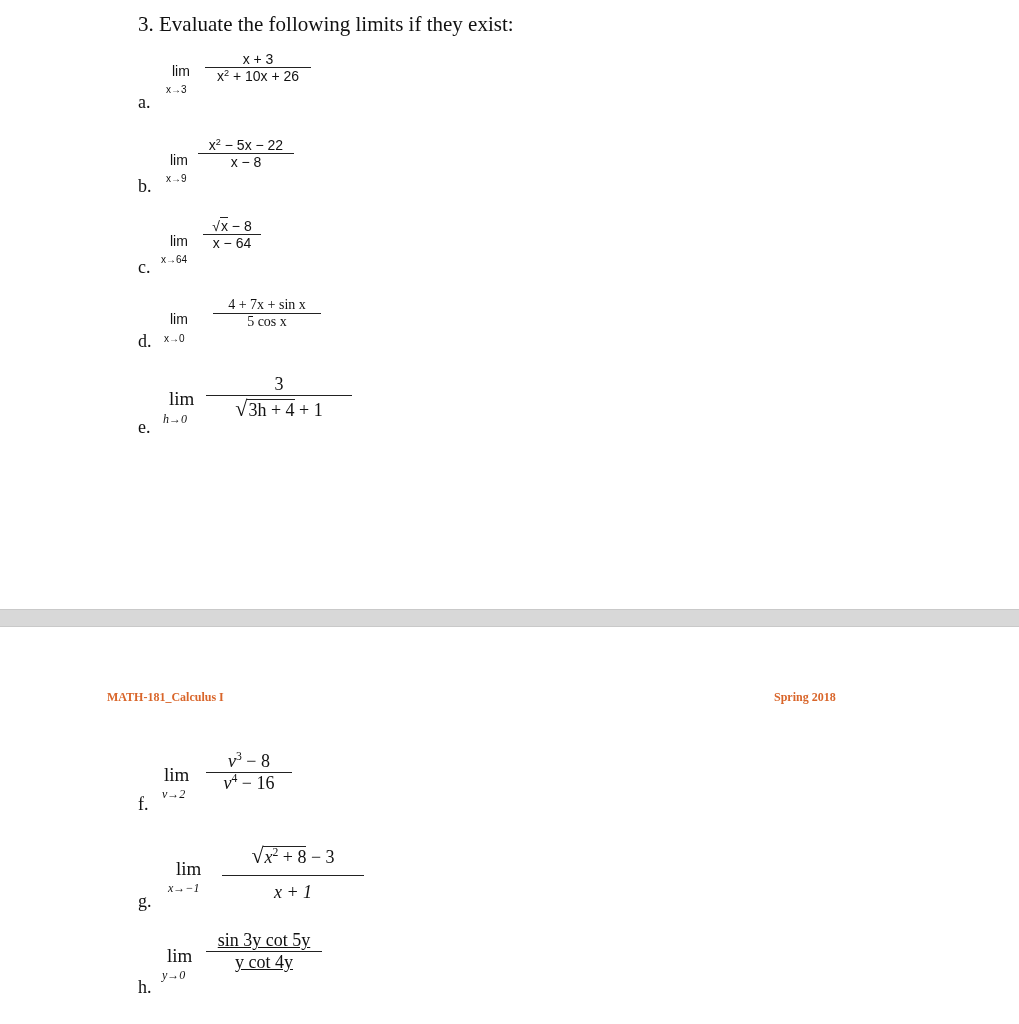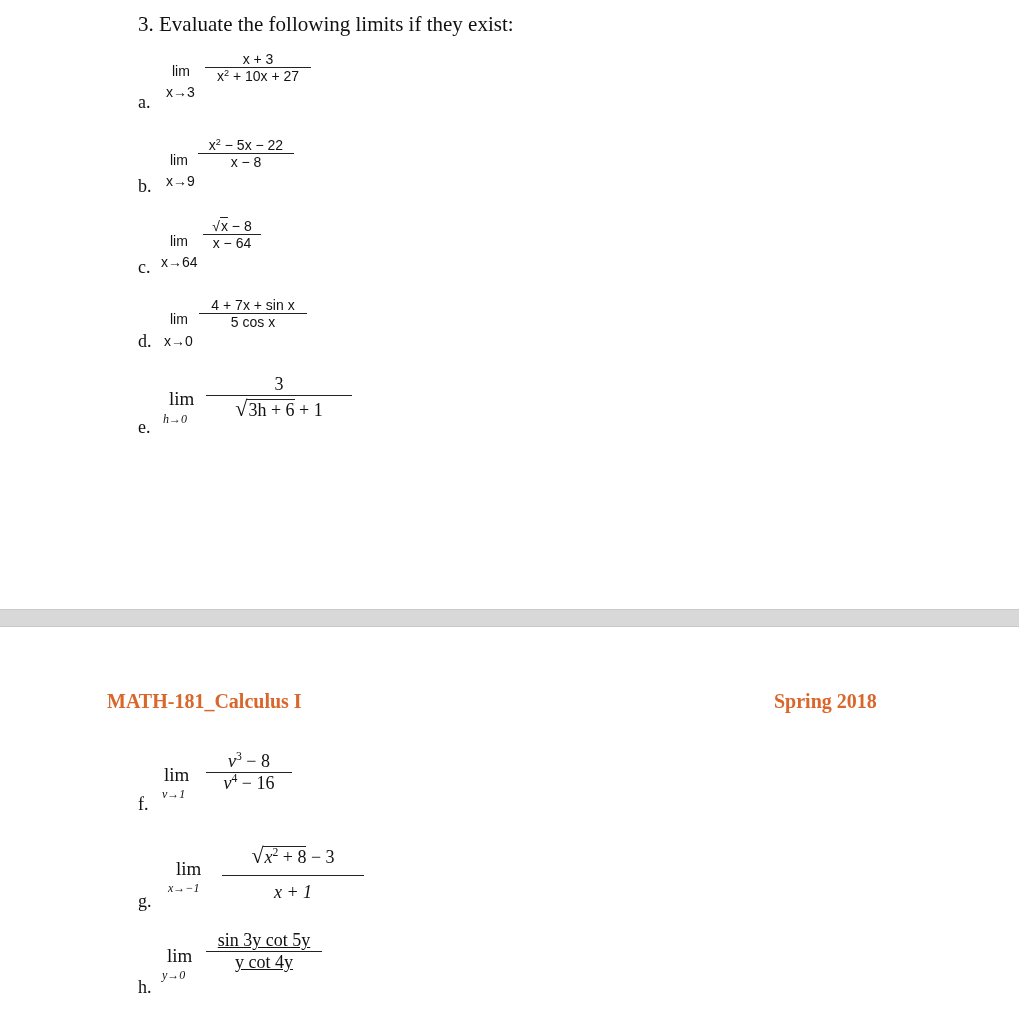--- a/index.html
+++ b/index.html
@@ -3,25 +3,25 @@
 <meta charset="utf-8">
 <style>
   html, body { margin:0; padding:0; background:#ffffff; }
   body { width:1019px; height:1024px; position:relative; overflow:hidden; color:#111; }
   .serif { font-family: "Liberation Serif", "DejaVu Serif", serif; }
   .sans { font-family: "Liberation Sans", "DejaVu Sans", sans-serif; }
   .abs { position:absolute; white-space:nowrap; }
   .title { left:138px; top:12px; font-size:21px; }
   .label { font-size:18px; }
   .sep { left:0; top:609px; width:1019px; height:16px; background:#d8d8d8; border-top:1px solid #c9c9c9; border-bottom:1px solid #c9c9c9; }
-  .hdr { font-size:20px; font-weight:bold; color:#d9662b; }
+  .hdr { font-size:12px; font-weight:bold; color:#d9662b; }
 
   
   .lim { font-size:14px; }
-  .sub { font-size:14px; }
+  .sub { font-size:10px; }
   .frac { position:absolute; display:flex; flex-direction:column; align-items:center; }
   .num, .den { white-space:nowrap; text-align:center; }
   .bar { height:1.4px; background:#222; align-self:stretch; }
   sup { font-size:0.65em; vertical-align:0.6em; line-height:0; }
   .it { font-style:italic; }
   .sqrt { border-top:1.4px solid #222; padding-left:1px; }
   .sans .num, .sans .den { font-size:14px; }
   .serif .num, .serif .den { font-size:18px; }
 </style>
 </head>
@@ -29,21 +29,21 @@
 
 <div class="abs serif title">3.  Evaluate the following limits if they exist:</div>
 
 <div>
   <div class="abs serif label" style="left:138px;top:92px;">a.</div>
   <div class="abs sans lim" style="left:172px;top:63px;">lim</div>
   <div class="abs sans sub" style="left:166px;top:84px;">x→3</div>
   <div class="frac sans" style="left:205px;top:51px;width:106px;">
     <div class="num">x + 3</div>
     <div class="bar"></div>
-    <div class="den"><span>x</span><sup>2</sup><span> + 10x + 27</span></div>
+    <div class="den"><span>x</span><sup>2</sup><span> + 10x + 26</span></div>
   </div>
 </div>
 
 <div>
   <div class="abs serif label" style="left:138px;top:176px;">b.</div>
   <div class="abs sans lim" style="left:170px;top:152px;">lim</div>
   <div class="abs sans sub" style="left:166px;top:173px;">x→9</div>
   <div class="frac sans" style="left:198px;top:137px;width:96px;">
     <div class="num"><span>x</span><sup>2</sup><span> − 5x − 22</span></div>
     <div class="bar"></div>
@@ -59,47 +59,47 @@
     <div class="num"><span>√</span><span class="sqrt">x</span><span> − 8</span></div>
     <div class="bar"></div>
     <div class="den">x − 64</div>
   </div>
 </div>
 
 <div>
   <div class="abs serif label" style="left:138px;top:331px;">d.</div>
   <div class="abs sans lim" style="left:170px;top:311px;">lim</div>
   <div class="abs sans sub" style="left:164px;top:333px;">x→0</div>
-  <div class="frac sans" style="left:199px;top:297px;width:108px;">
+  <div class="frac sans" style="left:213px;top:297px;width:108px;font-family:Liberation Serif, serif;">
     <div class="num" style="font-weight:500;">4 + 7x +  sin x</div>
     <div class="bar"></div>
     <div class="den">5 cos x</div>
   </div>
 </div>
 
 <div>
   <div class="abs serif label" style="left:138px;top:417px;">e.</div>
   <div class="abs serif" style="left:169px;top:388px;font-size:19px;">lim</div>
   <div class="abs serif it" style="left:163px;top:412px;font-size:12px;">h→0</div>
   <div class="frac serif" style="left:206px;top:374px;width:146px;">
     <div class="num">3</div>
     <div class="bar"></div>
-    <div class="den"><span style="font-size:22px;">√</span><span class="sqrt">3h + 6</span><span> + 1</span></div>
+    <div class="den"><span style="font-size:22px;">√</span><span class="sqrt">3h + 4</span><span> + 1</span></div>
   </div>
 </div>
 
 <div class="abs sep"></div>
 
 <div class="abs serif hdr" style="left:107px;top:690px;">MATH-181_Calculus I</div>
 <div class="abs serif hdr" style="left:774px;top:690px;">Spring 2018</div>
 
 <div>
   <div class="abs serif label" style="left:138px;top:794px;">f.</div>
   <div class="abs serif" style="left:164px;top:764px;font-size:19px;">lim</div>
-  <div class="abs serif it" style="left:162px;top:787px;font-size:12px;">v→1</div>
+  <div class="abs serif it" style="left:162px;top:787px;font-size:12px;">v→2</div>
   <div class="frac serif" style="left:206px;top:751px;width:86px;">
     <div class="num"><span class="it">v</span><sup>3</sup><span> − 8</span></div>
     <div class="bar"></div>
     <div class="den"><span class="it">v</span><sup>4</sup><span> − 16</span></div>
   </div>
 </div>
 
 <div>
   <div class="abs serif label" style="left:138px;top:891px;">g.</div>
   <div class="abs serif" style="left:176px;top:858px;font-size:19px;">lim</div>

